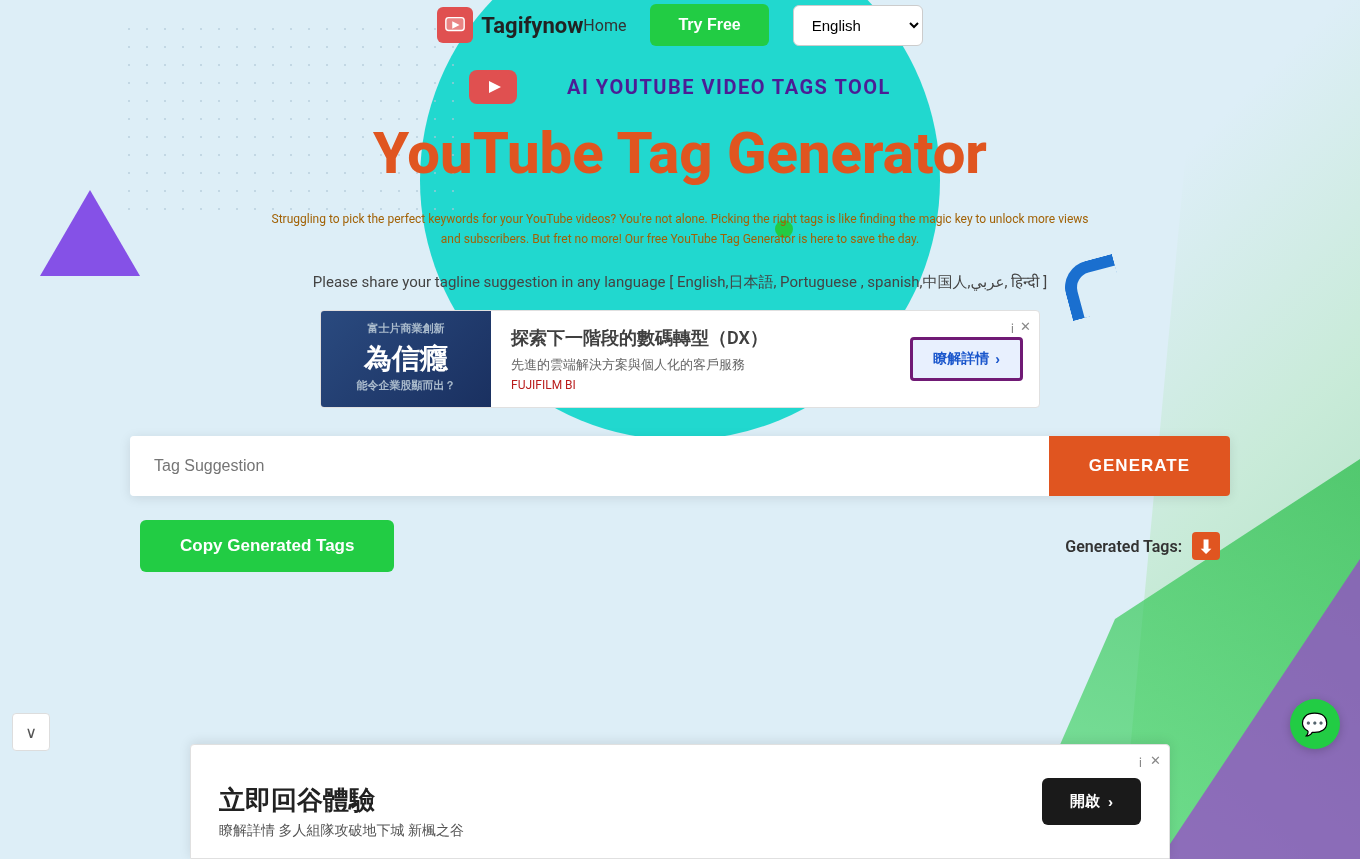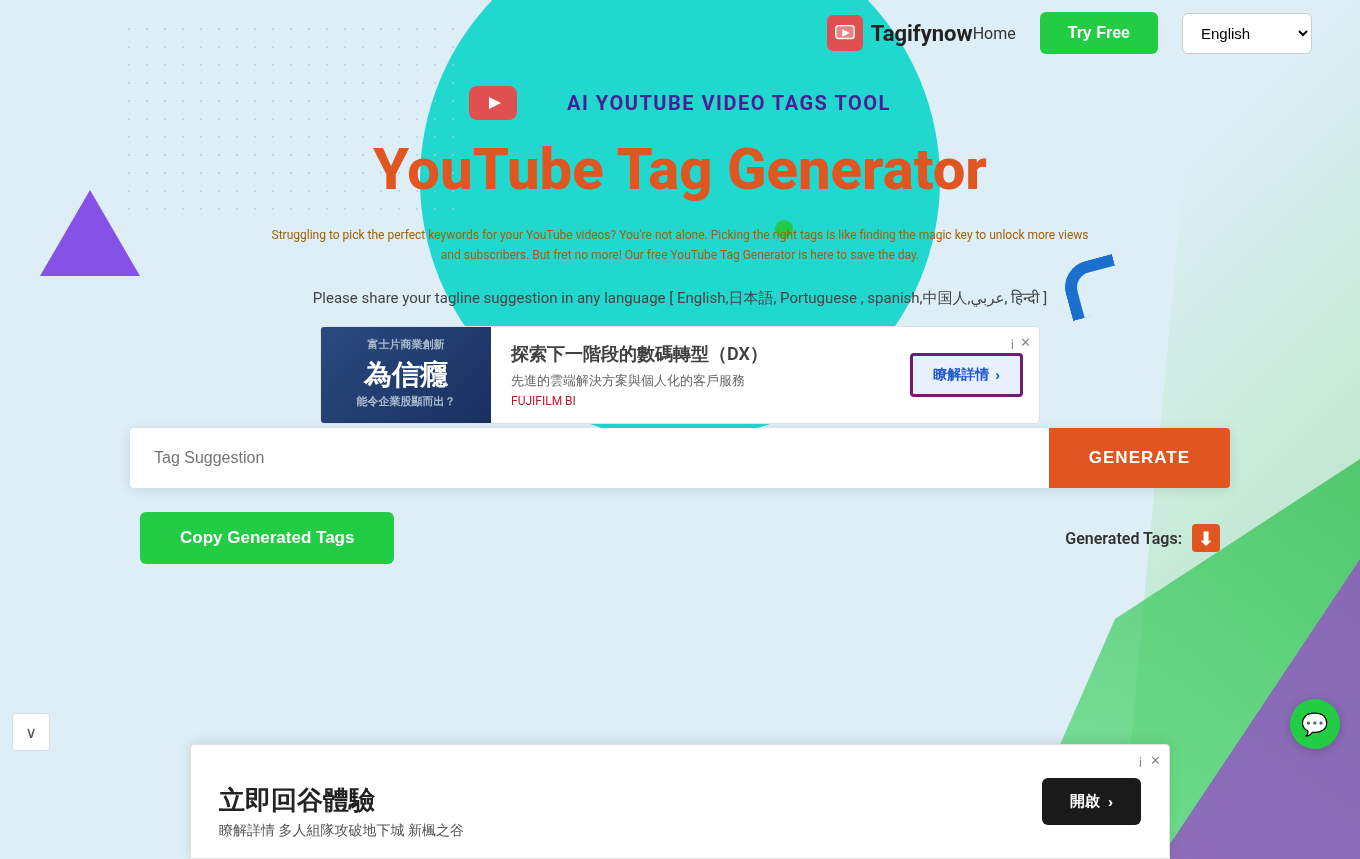--- a/index.html
+++ b/index.html
@@ -102,22 +102,22 @@
       clip-path: polygon(100% 0%, 100% 100%, 0% 100%);
       opacity: 0.7;
     }
 
     
     nav {
       position: relative;
       z-index: 10;
       display: flex;
       align-items: center;
-      justify-content: flex-end;
-      padding: 12px 48px;
+      justify-content: center;
+      padding: 4px 48px;
       background: transparent;
     }
     .nav-logo {
       display: flex;
       align-items: center;
       gap: 8px;
       text-decoration: none;
     }
     .logo-icon {
       width: 36px;
@@ -216,21 +216,21 @@
       color: #444;
       margin-bottom: 18px;
     }
 
     
     .ad-banner-top {
       background: white;
       border: 1px solid #e0e0e0;
       border-radius: 4px;
       max-width: 720px;
-      margin: 0 auto 4px;
+      margin: 0 auto 28px;
       display: flex;
       align-items: center;
       overflow: hidden;
       position: relative;
       min-height: 90px;
     }
     .ad-image {
       width: 170px;
       min-height: 90px;
       background: linear-gradient(135deg, #2a4a7f 0%, #1a3060 100%);

